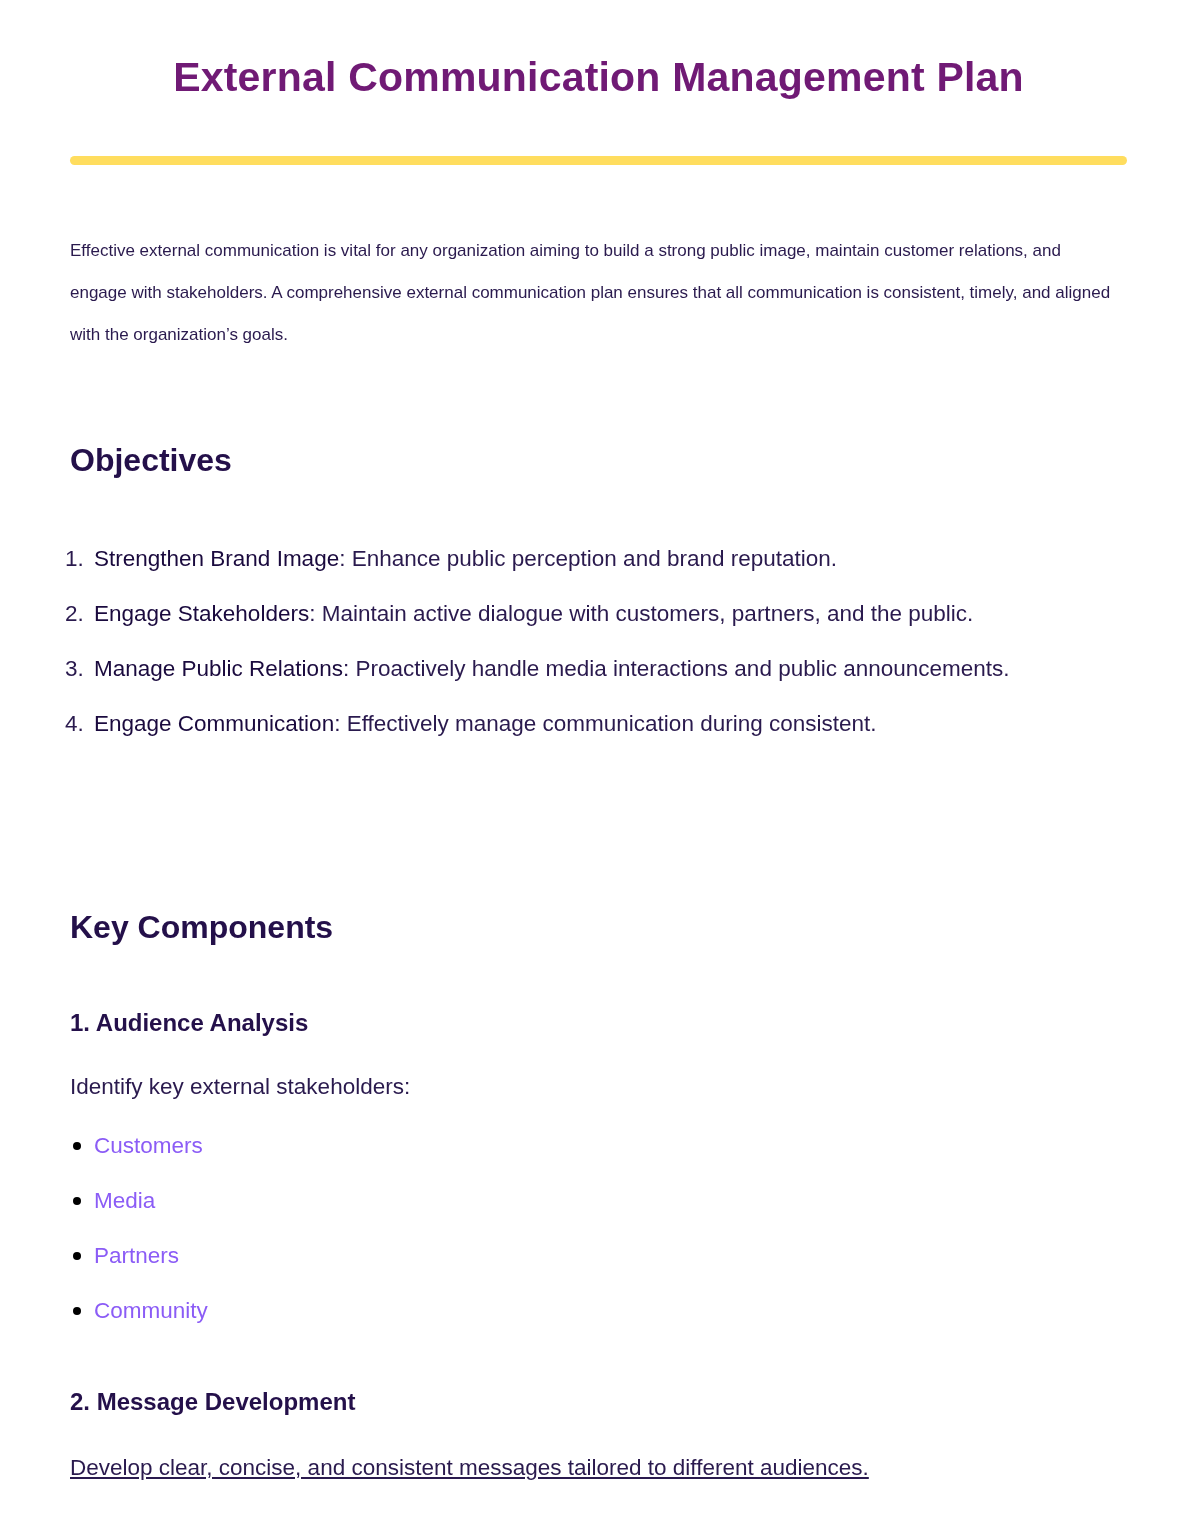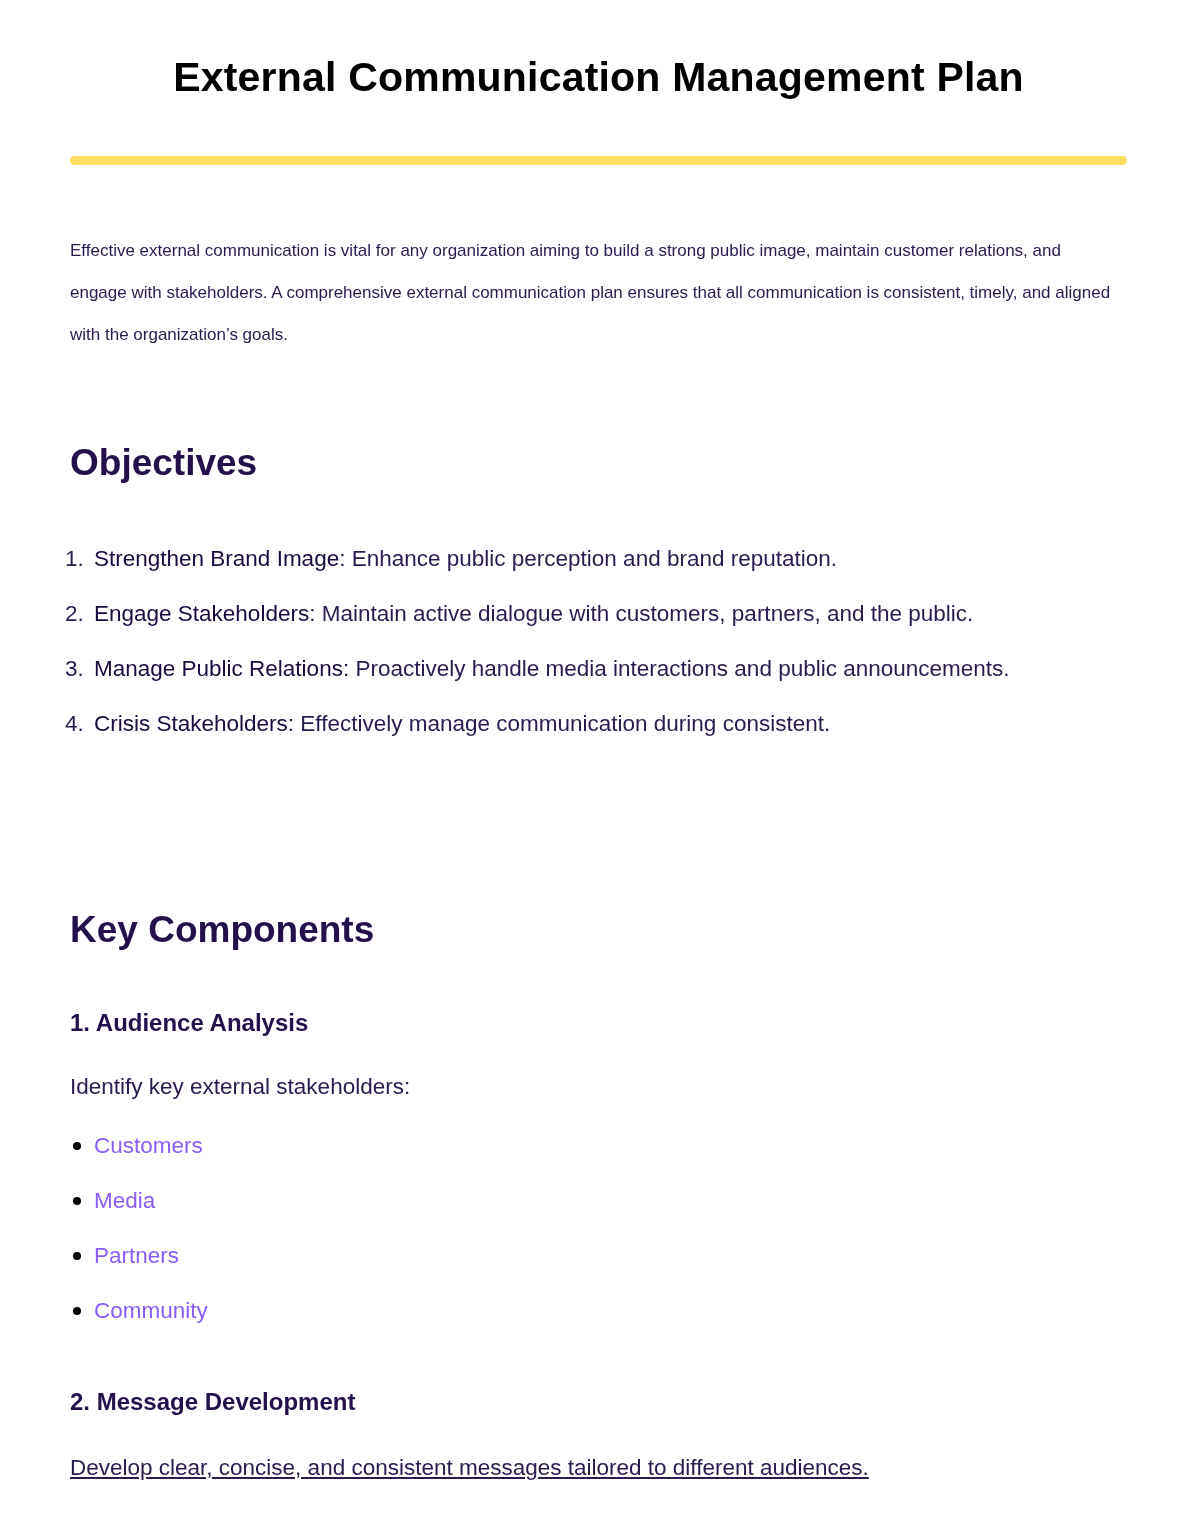--- a/index.html
+++ b/index.html
@@ -1,32 +1,32 @@
 <!DOCTYPE html>
 <html><head>
   <meta charset="utf-8">
   <style>
     * { box-sizing: border-box; margin: 0; padding: 0; }
     html, body { width: 1196px; height: 1524px; background: #ffffff; overflow: hidden; }
     body { font-family: "Liberation Sans", "DejaVu Sans", sans-serif; color: #1f1040; position: relative; }
     .page { position: absolute; left: 70px; top: 0; width: 1057px; }
     .title {
       position: absolute; left: 0; top: 54px; width: 1057px; text-align: center;
-      font-size: 41px; font-weight: 700; color: #000000; letter-spacing: 0.2px;
+      font-size: 41px; font-weight: 700; color: #701a75; letter-spacing: 0.2px;
     }
     .divider {
       position: absolute; left: 0; top: 156px; width: 1057px; height: 9px;
       background: #ffdd5e; border-radius: 5px;
     }
     .intro {
       position: absolute; left: 0; top: 230px; width: 1050px;
       font-size: 17px; line-height: 42px; color: #2a1a4e;
     }
     .h2 {
-      position: absolute; left: 0; font-size: 37px; font-weight: 700; color: #24104a;
+      position: absolute; left: 0; font-size: 32px; font-weight: 700; color: #24104a;
     }
     .h3 {
       position: absolute; left: 0; font-size: 24px; font-weight: 700; color: #24104a;
     }
     .ol { position: absolute; left: 0; width: 1000px; list-style: none; }
     .ol li {
       position: relative; padding-left: 24px; font-size: 22.5px; line-height: 42px;
       color: #2a1a4e; margin-bottom: 13px;
     }
     .ol li .num { position: absolute; left: -5px; top: 0; }
@@ -61,21 +61,21 @@
     <li>
       <span class="num">2.</span>
       <b>Engage Stakeholders</b><span>: Maintain active dialogue with customers, partners, and the public.</span>
     </li>
     <li>
       <span class="num">3.</span>
       <b>Manage Public Relations</b><span>: Proactively handle media interactions and public announcements.</span>
     </li>
     <li>
       <span class="num">4.</span>
-      <b>Crisis Stakeholders</b><span>: Effectively manage communication during consistent.</span>
+      <b>Engage Communication</b><span>: Effectively manage communication during consistent.</span>
     </li>
   </ol>
 
   <h2 class="h2" style="top:909px;">Key Components</h2>
 
   <h3 class="h3" style="top:1009px;">1. Audience Analysis</h3>
   <p class="p" style="top:1066px;">Identify key external stakeholders:</p>
 
   <ul class="ul" style="top:1125px;">
     <li><span class="bullet"></span><span>Customers</span></li>

